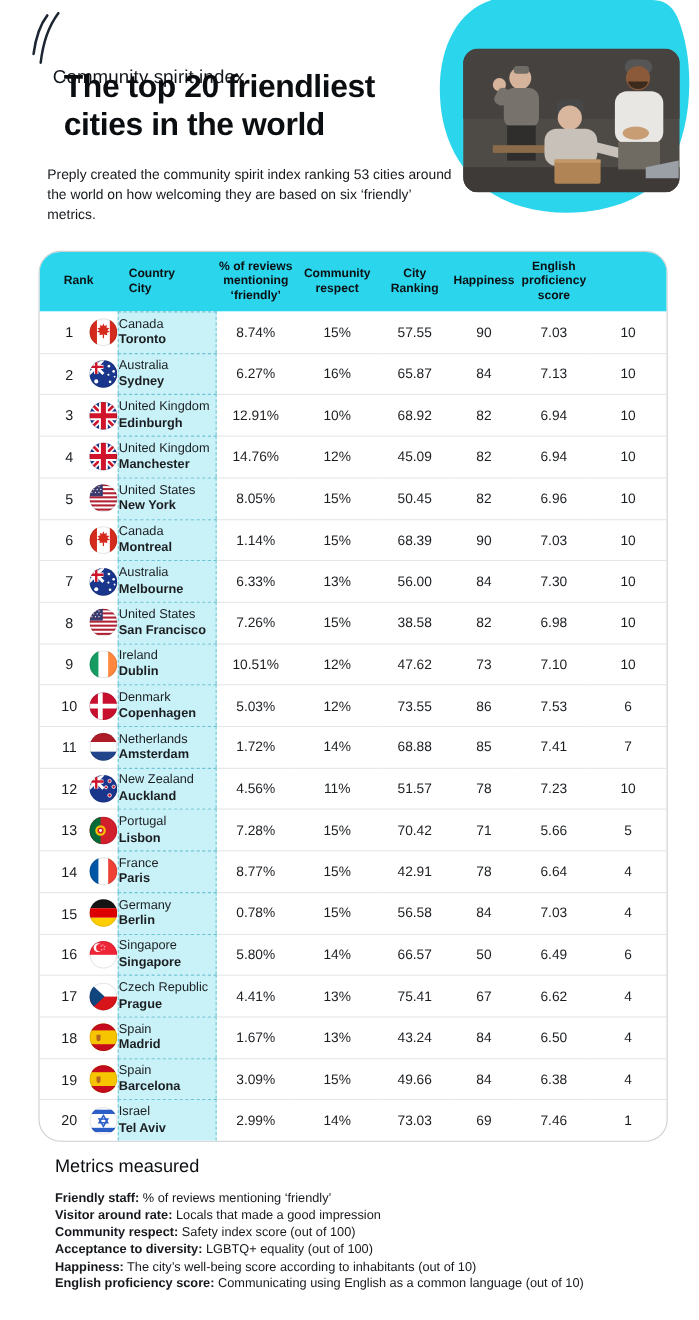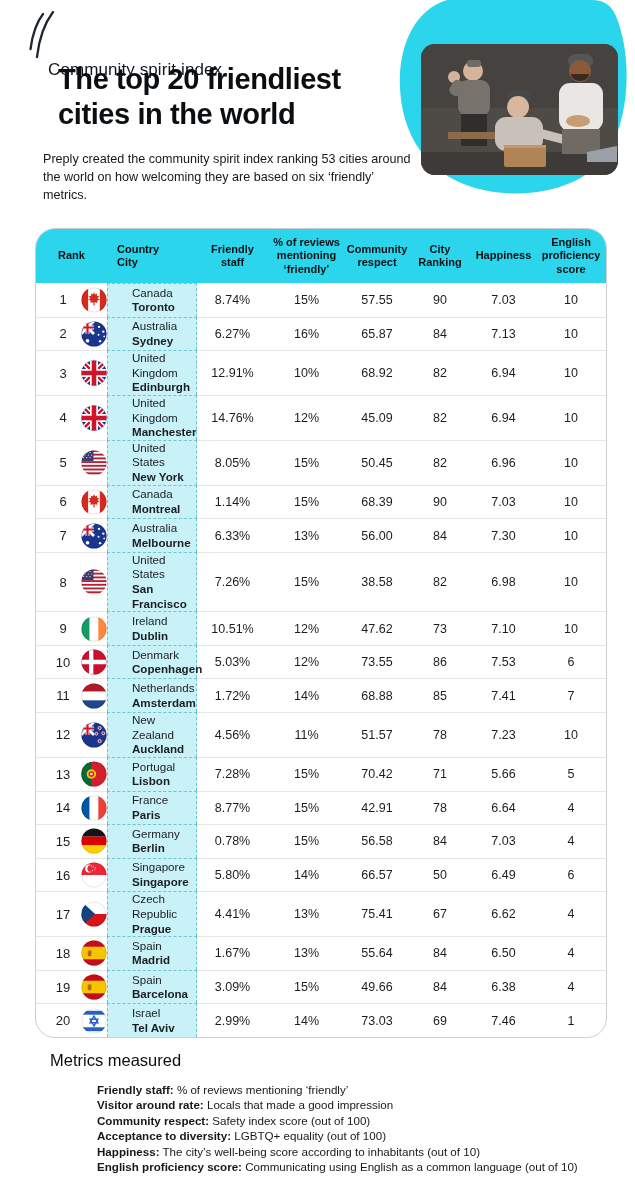--- a/index.html
+++ b/index.html
@@ -58,33 +58,33 @@
   .tbody{flex:1;display:flex;flex-direction:column;}
   .row{flex:1;align-items:stretch;}
   .cell{
     display:flex;align-items:center;justify-content:center;
     font-size:12.5px;color:#1b1e21;
   }
   .row:not(:first-child) .cell{border-top:1px solid var(--rowline);}
   .cell.band{
     background:var(--band);
     flex-direction:column;align-items:flex-start;justify-content:center;
-    padding-left:24px;line-height:1.26;font-size:11.6px;
+    padding-left:0;line-height:1.26;font-size:11.6px;
     border-left:1px dashed var(--dash);border-right:1px dashed var(--dash);
   }
   .row .cell.band{border-top:1px dashed var(--dash);}
   .row:first-child .cell.band{border-top:1px dashed var(--dash);}
   .cell.band .city{font-weight:700;}
   .rankcell{justify-content:flex-start;padding-left:13px;}
   .rankcell .num{display:inline-block;width:28px;text-align:center;font-size:13px;}
   .flag{width:26px;height:26px;margin-left:4px;flex:0 0 26px;}
   
   .metrics{position:absolute;left:50px;top:1051px;width:540px;}
   .metrics h2{margin:0 0 12px 0;font-size:16.5px;font-weight:400;color:#0b0e11;}
-  .mline{font-size:11.6px;line-height:15.4px;color:#15181c;margin-left:47px;}
+  .mline{font-size:11.6px;line-height:15.4px;color:#15181c;}
   .mline b{font-weight:700;}
 </style>
 </head>
 <body>
 
 <div class="hero">
   <div class="blob-wrap">
     <svg viewBox="0 0 240 210">
       <path d="M52 0 C20 10 3 45 5 88 C7 134 31 174 80 188 C130 202 192 189 214 151 C234 116 238 58 221 16 C215 3 207 0 197 0 Z" fill="#2bd5ec"></path>
     </svg>
@@ -132,24 +132,20 @@
 <div class="tablebox">
   <div class="thead grid" id="thead">
       <div class="hcell">
         <span>Rank</span>
       </div>
       <div class="hcell left">
         <span>Country</span>
         <span>City</span>
       </div>
       <div class="hcell">
-        <span>Friendly</span>
-        <span>staff</span>
-      </div>
-      <div class="hcell">
         <span>% of reviews</span>
         <span>mentioning</span>
         <span>‘friendly’</span>
       </div>
       <div class="hcell">
         <span>Community</span>
         <span>respect</span>
       </div>
       <div class="hcell">
         <span>City</span>
@@ -721,21 +717,21 @@
             </g>
             <circle cx="12" cy="12" r="11.2" fill="none" stroke="rgba(0,0,0,.10)" stroke-width=".9"></circle>
           </svg>
         </div>
         <div class="cell band">
           <span class="country">Spain</span>
           <span class="city">Madrid</span>
         </div>
         <div class="cell">1.67%</div>
         <div class="cell">13%</div>
-        <div class="cell">55.64</div>
+        <div class="cell">43.24</div>
         <div class="cell">84</div>
         <div class="cell">6.50</div>
         <div class="cell">4</div>
       </div>
       <div class="row grid">
         <div class="cell rankcell">
           <span class="num">19</span>
           <svg class="flag" viewBox="0 0 24 24">
             <defs>
               <clipPath id="fc18">

